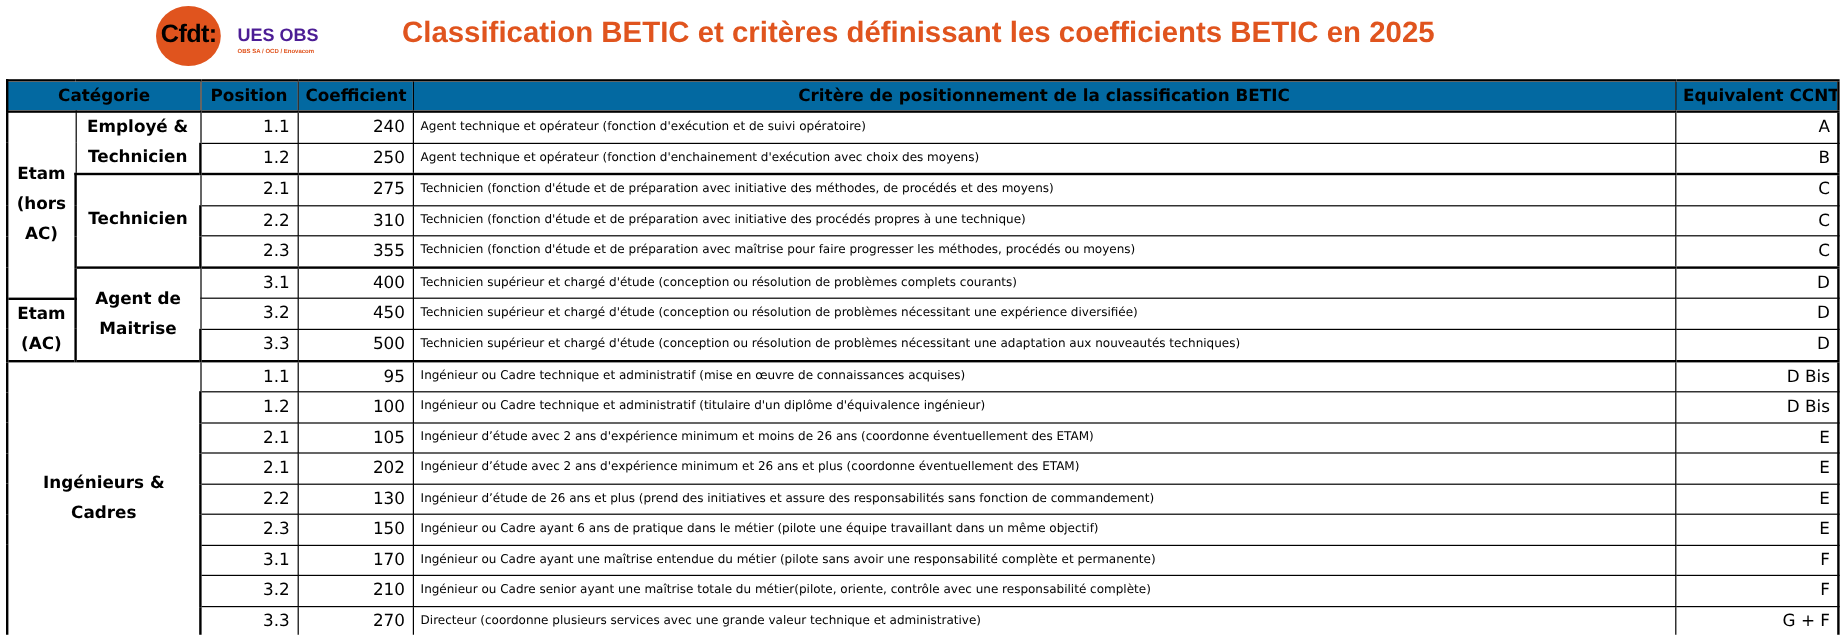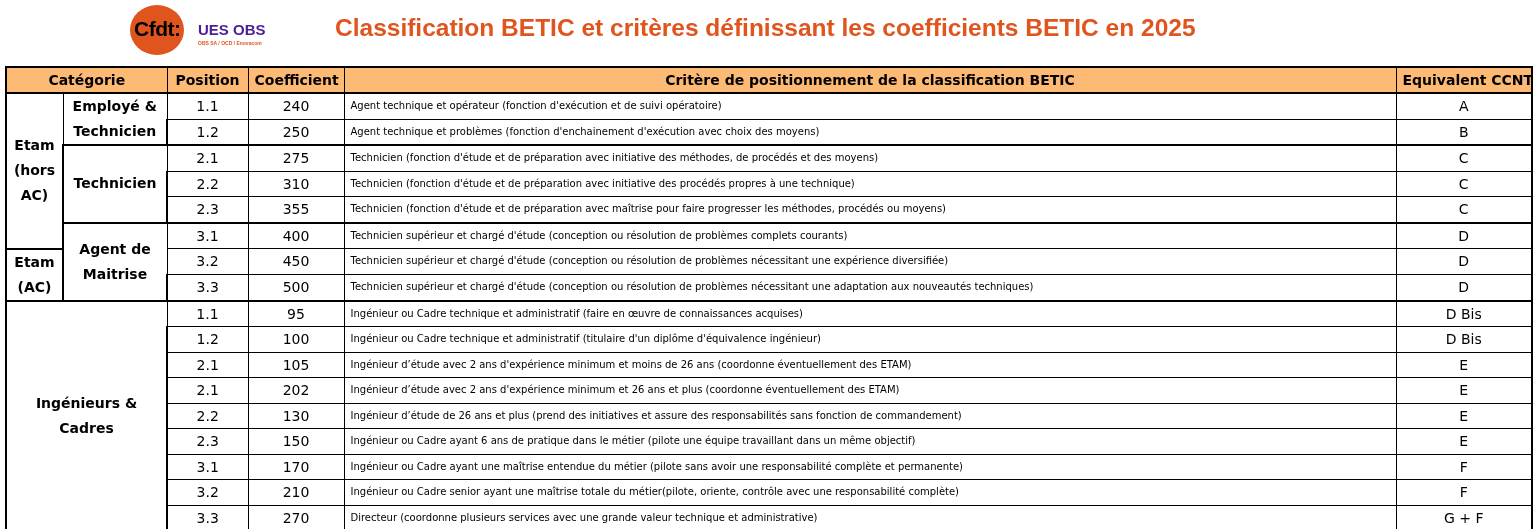--- a/index.html
+++ b/index.html
@@ -20,23 +20,23 @@
     table.grid { position: absolute; left: 5px; top: 66px; border-collapse: collapse; table-layout: fixed;
                  width: 1526px; font-family: "DejaVu Sans", sans-serif; font-size: 14px; }
     table.grid col.c1 { width: 57px; }
     table.grid col.c2 { width: 104px; }
     table.grid col.c3 { width: 81px; }
     table.grid col.c4 { width: 96px; }
     table.grid col.c5 { width: 1052px; }
     table.grid col.c6 { width: 136px; }
     table.grid th, table.grid td { border: 1px solid #000; padding: 0 6px; height: 24.5px; line-height: 1;
                                    white-space: nowrap; overflow: hidden; }
-    table.grid th { background: #fdba74; font-weight: bold; text-align: center; height: 24px;
+    table.grid th { background: #0369a1; font-weight: bold; text-align: center; height: 24px;
                     border-top: 2px solid #000; border-bottom: 2px solid #000; }
-    table.grid td.center { text-align: center; margin-left: 12px; }
+    table.grid td.center { text-align: right; margin-left: 12px; }
     table.grid td.crit { text-align: left; padding-left: 6px; font-size: 10px; }
     table.grid td.group { font-weight: bold; text-align: center; white-space: normal; line-height: 25px; padding: 0 2px; }
     table.grid tr.sep td { border-top: 2px solid #000; }
     table.grid { border: 2px solid #000; }
     table.grid th:first-child, table.grid td:first-child { border-left: 2px solid #000; }
   </style>
 </head>
 <body>
 
 <div class="logo">
@@ -73,21 +73,21 @@
       <td rowspan="2" class="group">Employé &amp; Technicien</td>
       <td class="center">1.1</td>
       <td class="center">240</td>
       <td class="crit">Agent technique et opérateur (fonction d'exécution et de suivi opératoire)</td>
       <td class="center">A</td>
     </tr>
 
     <tr>
       <td class="center">1.2</td>
       <td class="center">250</td>
-      <td class="crit">Agent technique et problèmes (fonction d'enchainement d'exécution avec choix des moyens)</td>
+      <td class="crit">Agent technique et opérateur (fonction d'enchainement d'exécution avec choix des moyens)</td>
       <td class="center">B</td>
     </tr>
 
     <tr class="sep">
       <td rowspan="3" class="group">Technicien</td>
       <td class="center">2.1</td>
       <td class="center">275</td>
       <td class="crit">Technicien (fonction d'étude et de préparation avec initiative des méthodes, de procédés et des moyens)</td>
       <td class="center">C</td>
     </tr>
@@ -126,21 +126,21 @@
       <td class="center">3.3</td>
       <td class="center">500</td>
       <td class="crit">Technicien supérieur et chargé d'étude (conception ou résolution de problèmes nécessitant une adaptation aux nouveautés techniques)</td>
       <td class="center">D</td>
     </tr>
 
     <tr class="sep">
       <td rowspan="9" colspan="2" class="group">Ingénieurs &amp; Cadres</td>
       <td class="center">1.1</td>
       <td class="center">95</td>
-      <td class="crit">Ingénieur ou Cadre technique et administratif (faire en œuvre de connaissances acquises)</td>
+      <td class="crit">Ingénieur ou Cadre technique et administratif (mise en œuvre de connaissances acquises)</td>
       <td class="center">D Bis</td>
     </tr>
 
     <tr>
       <td class="center">1.2</td>
       <td class="center">100</td>
       <td class="crit">Ingénieur ou Cadre technique et administratif (titulaire d'un diplôme d'équivalence ingénieur)</td>
       <td class="center">D Bis</td>
     </tr>
 

